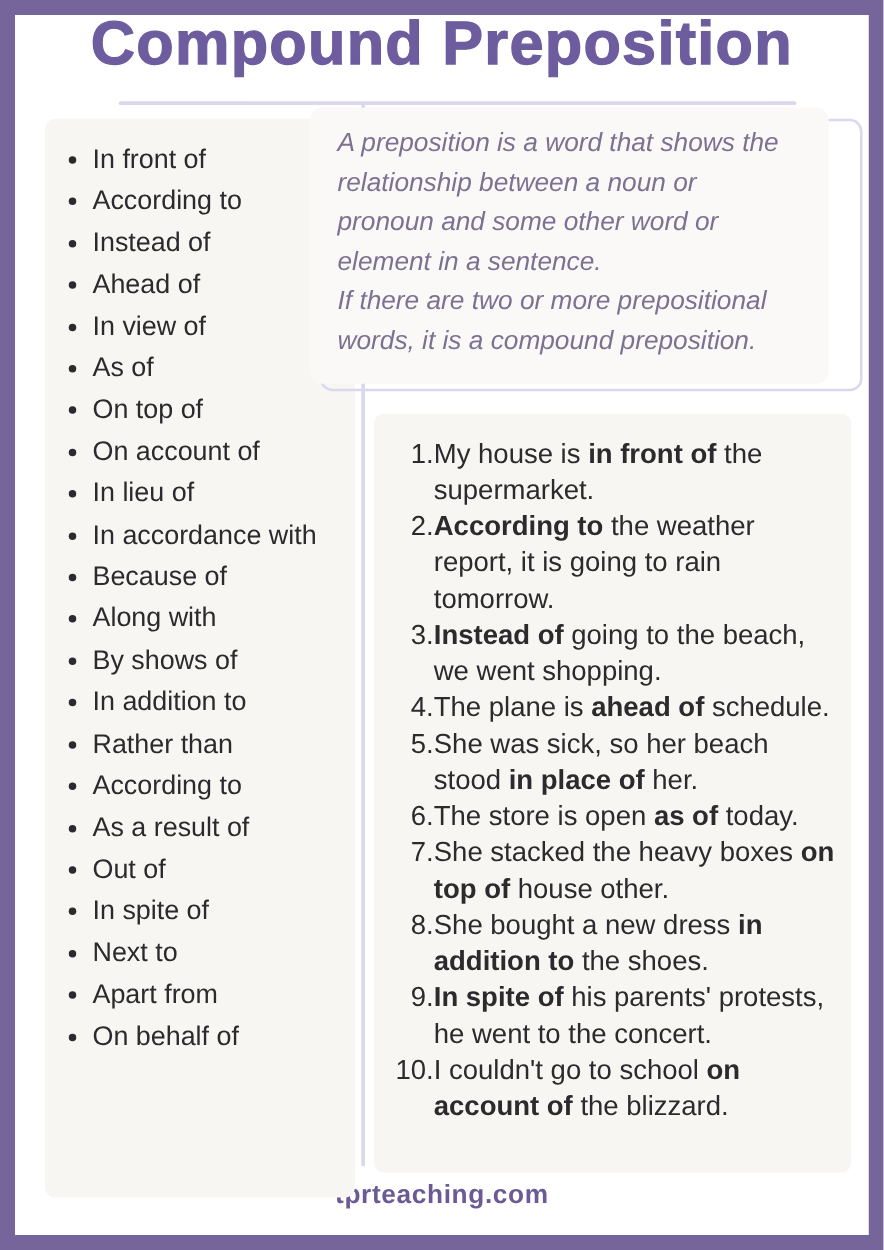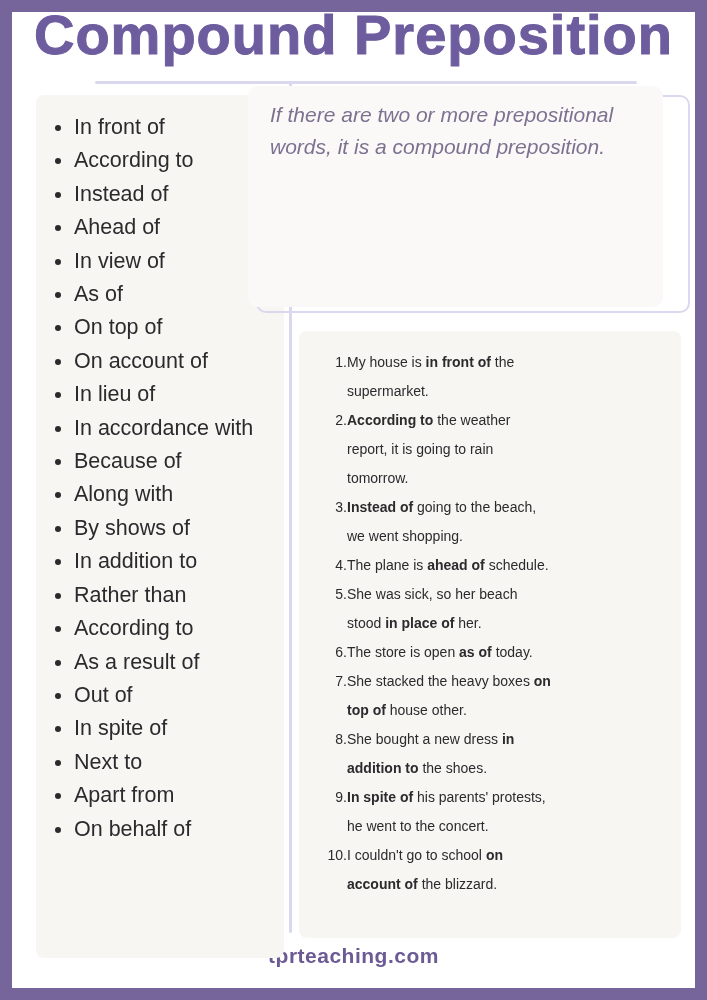--- a/index.html
+++ b/index.html
@@ -6,21 +6,21 @@
   .poster{
     position:relative;width:707px;height:1000px;background:#ffffff;
     font-family:"Liberation Sans","DejaVu Sans",sans-serif;overflow:hidden;
   }
   .frame{
     position:absolute;inset:0;border:12px solid var(--frame,#75659a);
     pointer-events:none;z-index:10;
   }
   .title{
     position:absolute;left:14px;right:14px;top:4px;margin:0;
-    text-align:center;font-size:56px;line-height:62px;font-weight:bold;
+    text-align:center;font-size:49px;line-height:62px;font-weight:bold;
     letter-spacing:1px;color:var(--title,#6d5c9e);
     -webkit-text-stroke:1px currentColor;
   }
   .title-divider{
     position:absolute;left:95px;top:81px;width:542px;height:3px;
     background:var(--divider,#d9d8ee);border-radius:2px;
   }
   .column-divider{
     position:absolute;left:289px;top:83px;width:3px;height:850px;
     background:var(--divider,#d9d8ee);border-radius:2px;
@@ -52,21 +52,21 @@
   }
   .examples-panel{
     position:absolute;left:299px;top:331px;width:382px;height:607px;
     background:var(--panel_bg,#f8f6f3);border-radius:8px;z-index:2;
     box-sizing:border-box;
   }
   .examples-panel ol{
     margin:0;padding:17px 10px 0 48px;color:var(--body_text,#2b2a2d);
   }
   .examples-panel li{
-    font-size:14px;line-height:29px;white-space:pre-line;
+    font-size:22px;line-height:29px;white-space:pre-line;
   }
   .examples-panel li::marker{content:counter(list-item) ".";}
   .examples-panel b{font-weight:bold;}
   .footer{
     position:absolute;left:12px;right:12px;top:944px;margin:0;
     text-align:center;font-size:21px;font-weight:bold;
     color:var(--footer_text,#6b5a94);letter-spacing:0.5px;
   }
 </style>
 </head>
@@ -101,20 +101,24 @@
         <li>Out of</li>
         <li>In spite of</li>
         <li>Next to</li>
         <li>Apart from</li>
         <li>On behalf of</li>
       </ul>
   </div>
 
   <div class="def-card-outline"></div>
   <div class="def-card">
+    <p>A preposition is a word that shows the
+relationship between a noun or
+pronoun and some other word or
+element in a sentence.</p>
     <p>If there are two or more prepositional
 words, it is a compound preposition.</p>
   </div>
 
   <div class="examples-panel">
     <ol>
         <li><span>My house is </span><b>in front of</b><span> the
 supermarket.</span></li>
         <li><b>According to</b><span> the weather
 report, it is going to rain

